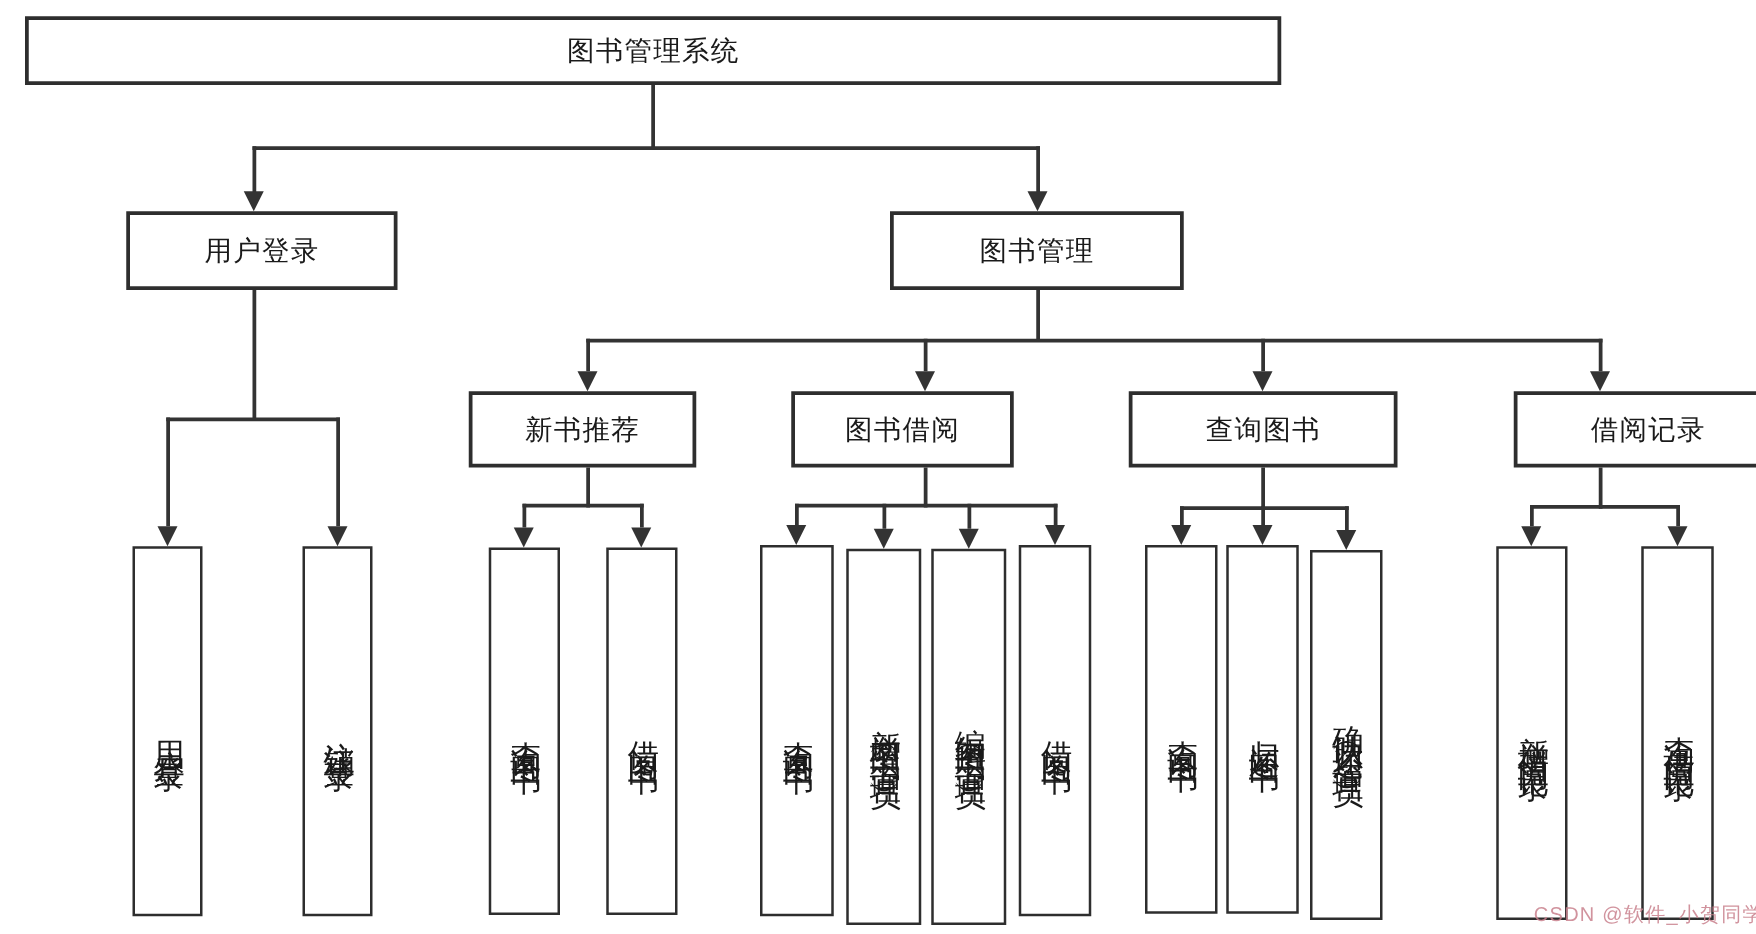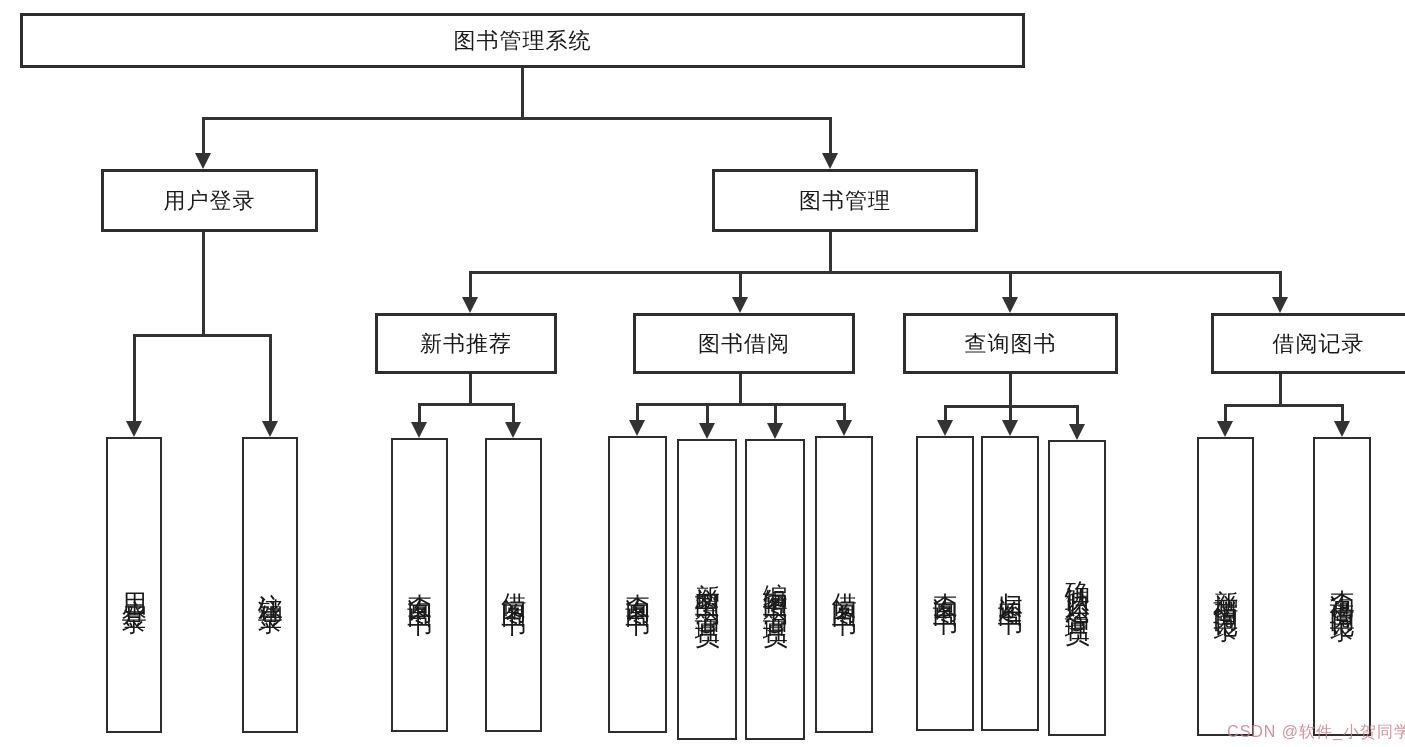--- a/index.html
+++ b/index.html
@@ -74,29 +74,29 @@
 <div id="canvas">
 
   <div class="box" style="left:20px; top:13px; width:1005px; height:55px;">
     <span class="lbl">图书管理系统</span>
   </div>
 
   <div class="box" style="left:101px; top:169px; width:217px; height:63px;">
     <span class="lbl">用户登录</span>
   </div>
 
-  <div class="box" style="left:712px; top:169px; width:266px; height:63px;">
+  <div class="box" style="left:712px; top:169px; width:235px; height:63px;">
     <span class="lbl">图书管理</span>
   </div>
 
   <div class="box" style="left:375px; top:313px; width:182px; height:61px;justify-content:center;">
     <span class="lbl">新书推荐</span>
   </div>
 
-  <div class="box" style="left:633px; top:313px; width:222px; height:61px;">
+  <div class="box" style="left:633px; top:313px; width:178px; height:61px;">
     <span class="lbl">图书借阅</span>
   </div>
 
   <div class="box" style="left:903px; top:313px; width:215px; height:61px;">
     <span class="lbl">查询图书</span>
   </div>
 
   <div class="box" style="left:1173px; top:313px; width:215px; height:61px;margin-left:38px;">
     <span class="lbl">借阅记录</span>
   </div>

